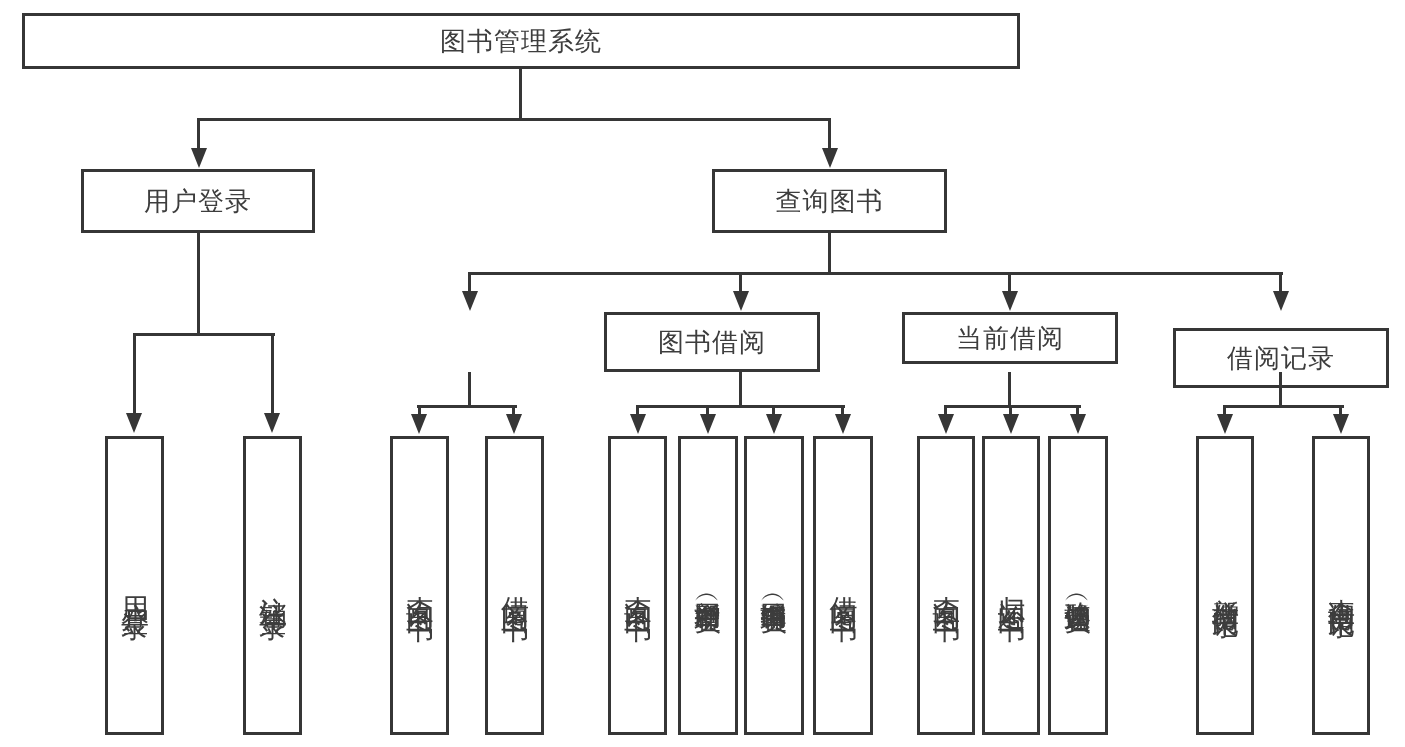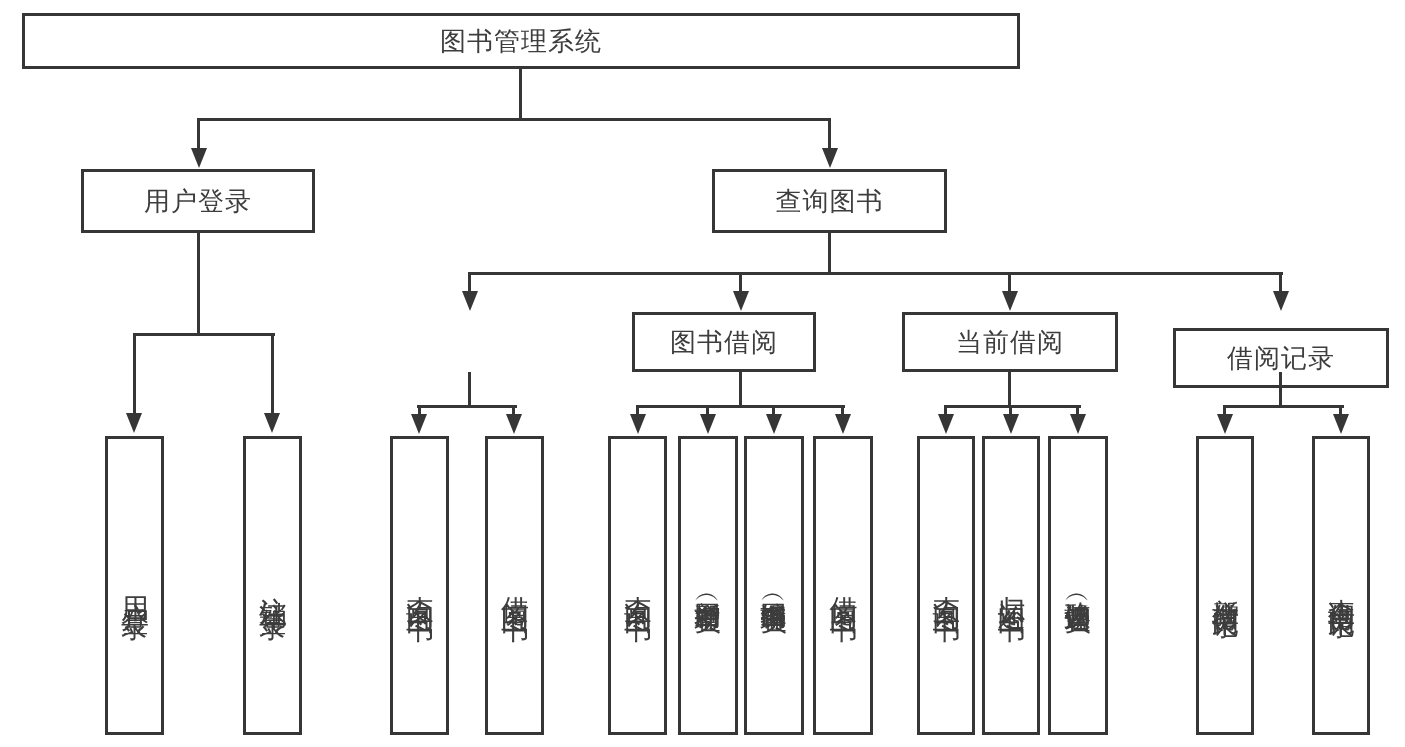--- a/index.html
+++ b/index.html
@@ -81,24 +81,24 @@
   <div class="hl" style="left:468px;top:272px;width:815px"></div>
   <div class="vl" style="left:468px;top:272px;height:21px"></div>
   <div class="arrow" style="left:462px;top:291px"></div>
   <div class="vl" style="left:739px;top:272px;height:21px"></div>
   <div class="arrow" style="left:733px;top:291px"></div>
   <div class="vl" style="left:1008px;top:272px;height:21px"></div>
   <div class="arrow" style="left:1002px;top:291px"></div>
   <div class="vl" style="left:1279px;top:272px;height:21px"></div>
   <div class="arrow" style="left:1273px;top:291px"></div>
 
-  <div class="node h" style="left:632px;top:312px;width:184px;height:60px">
+  <div class="node h" style="left:604px;top:312px;width:216px;height:60px">
     <span>图书借阅</span>
   </div>
-  <div class="node h" style="left:902px;top:312px;width:216px;height:60px">
+  <div class="node h" style="left:902px;top:312px;width:216px;height:52px">
     <span>当前借阅</span>
   </div>
   <div class="node h" style="left:1173px;top:328px;width:216px;height:60px">
     <span>借阅记录</span>
   </div>
 
   <div class="vl" style="left:468px;top:372px;height:36px"></div>
   <div class="hl" style="left:417px;top:405px;width:100px"></div>
   <div class="vl" style="left:418px;top:405px;height:12px"></div>
   <div class="arrow" style="left:411px;top:414px"></div>

